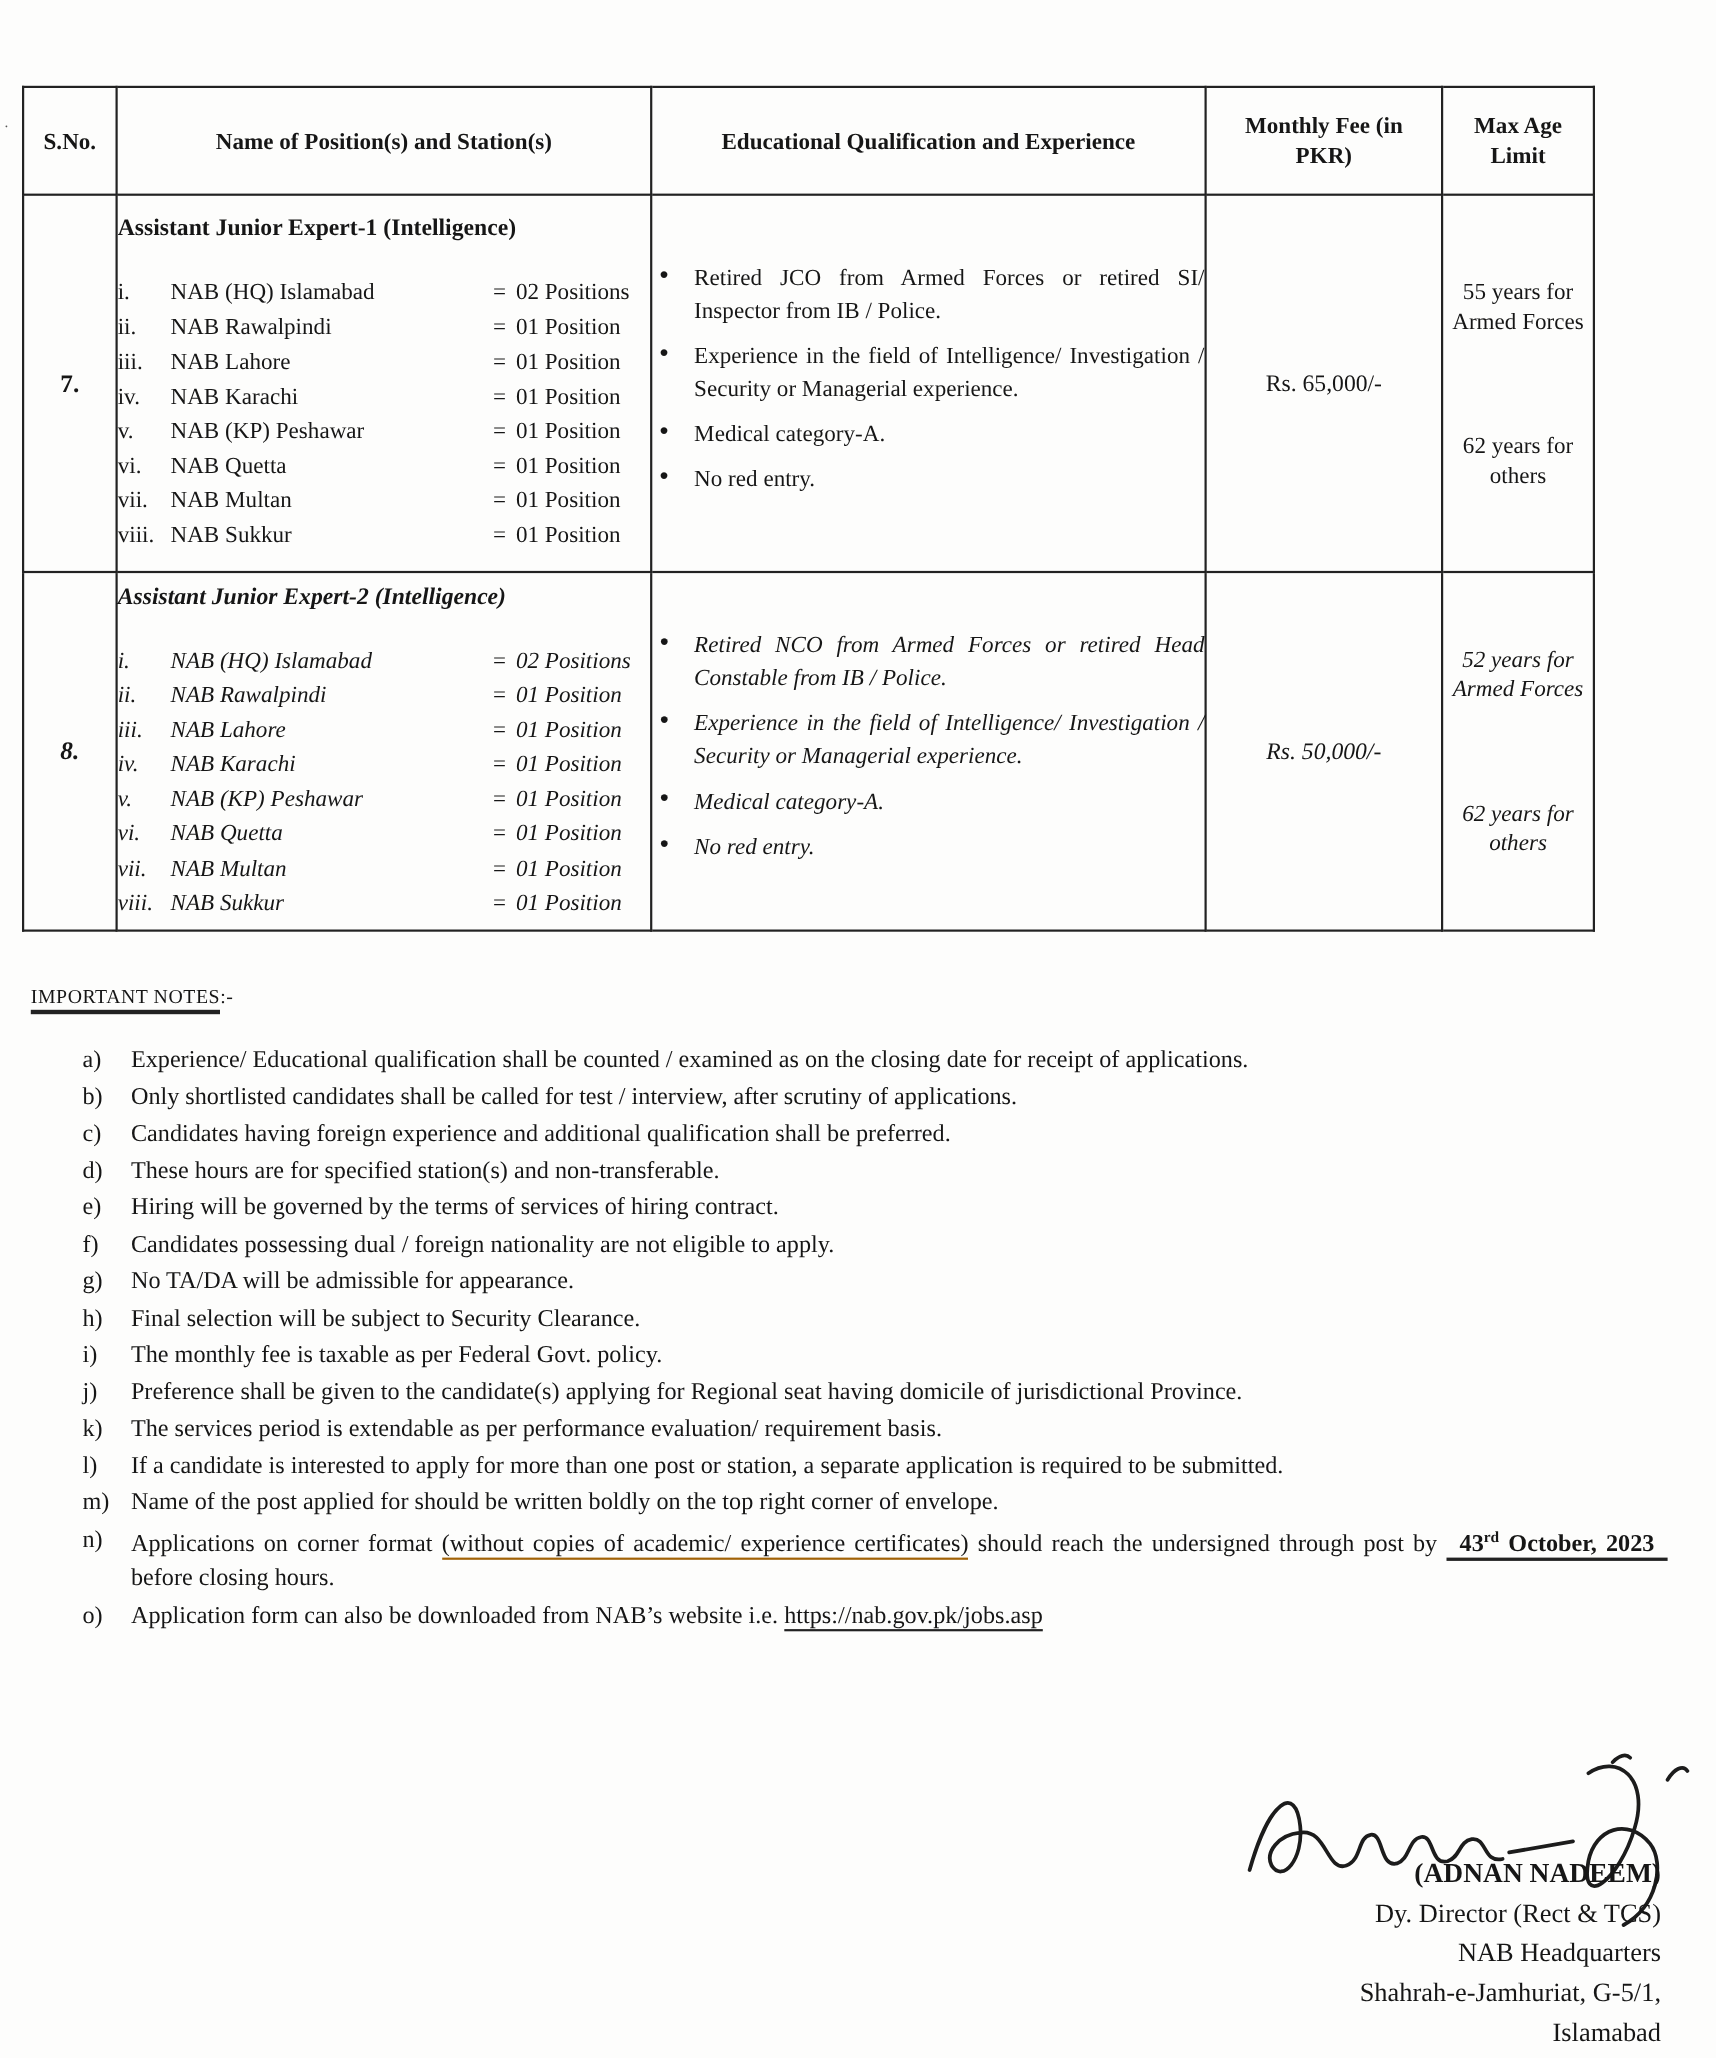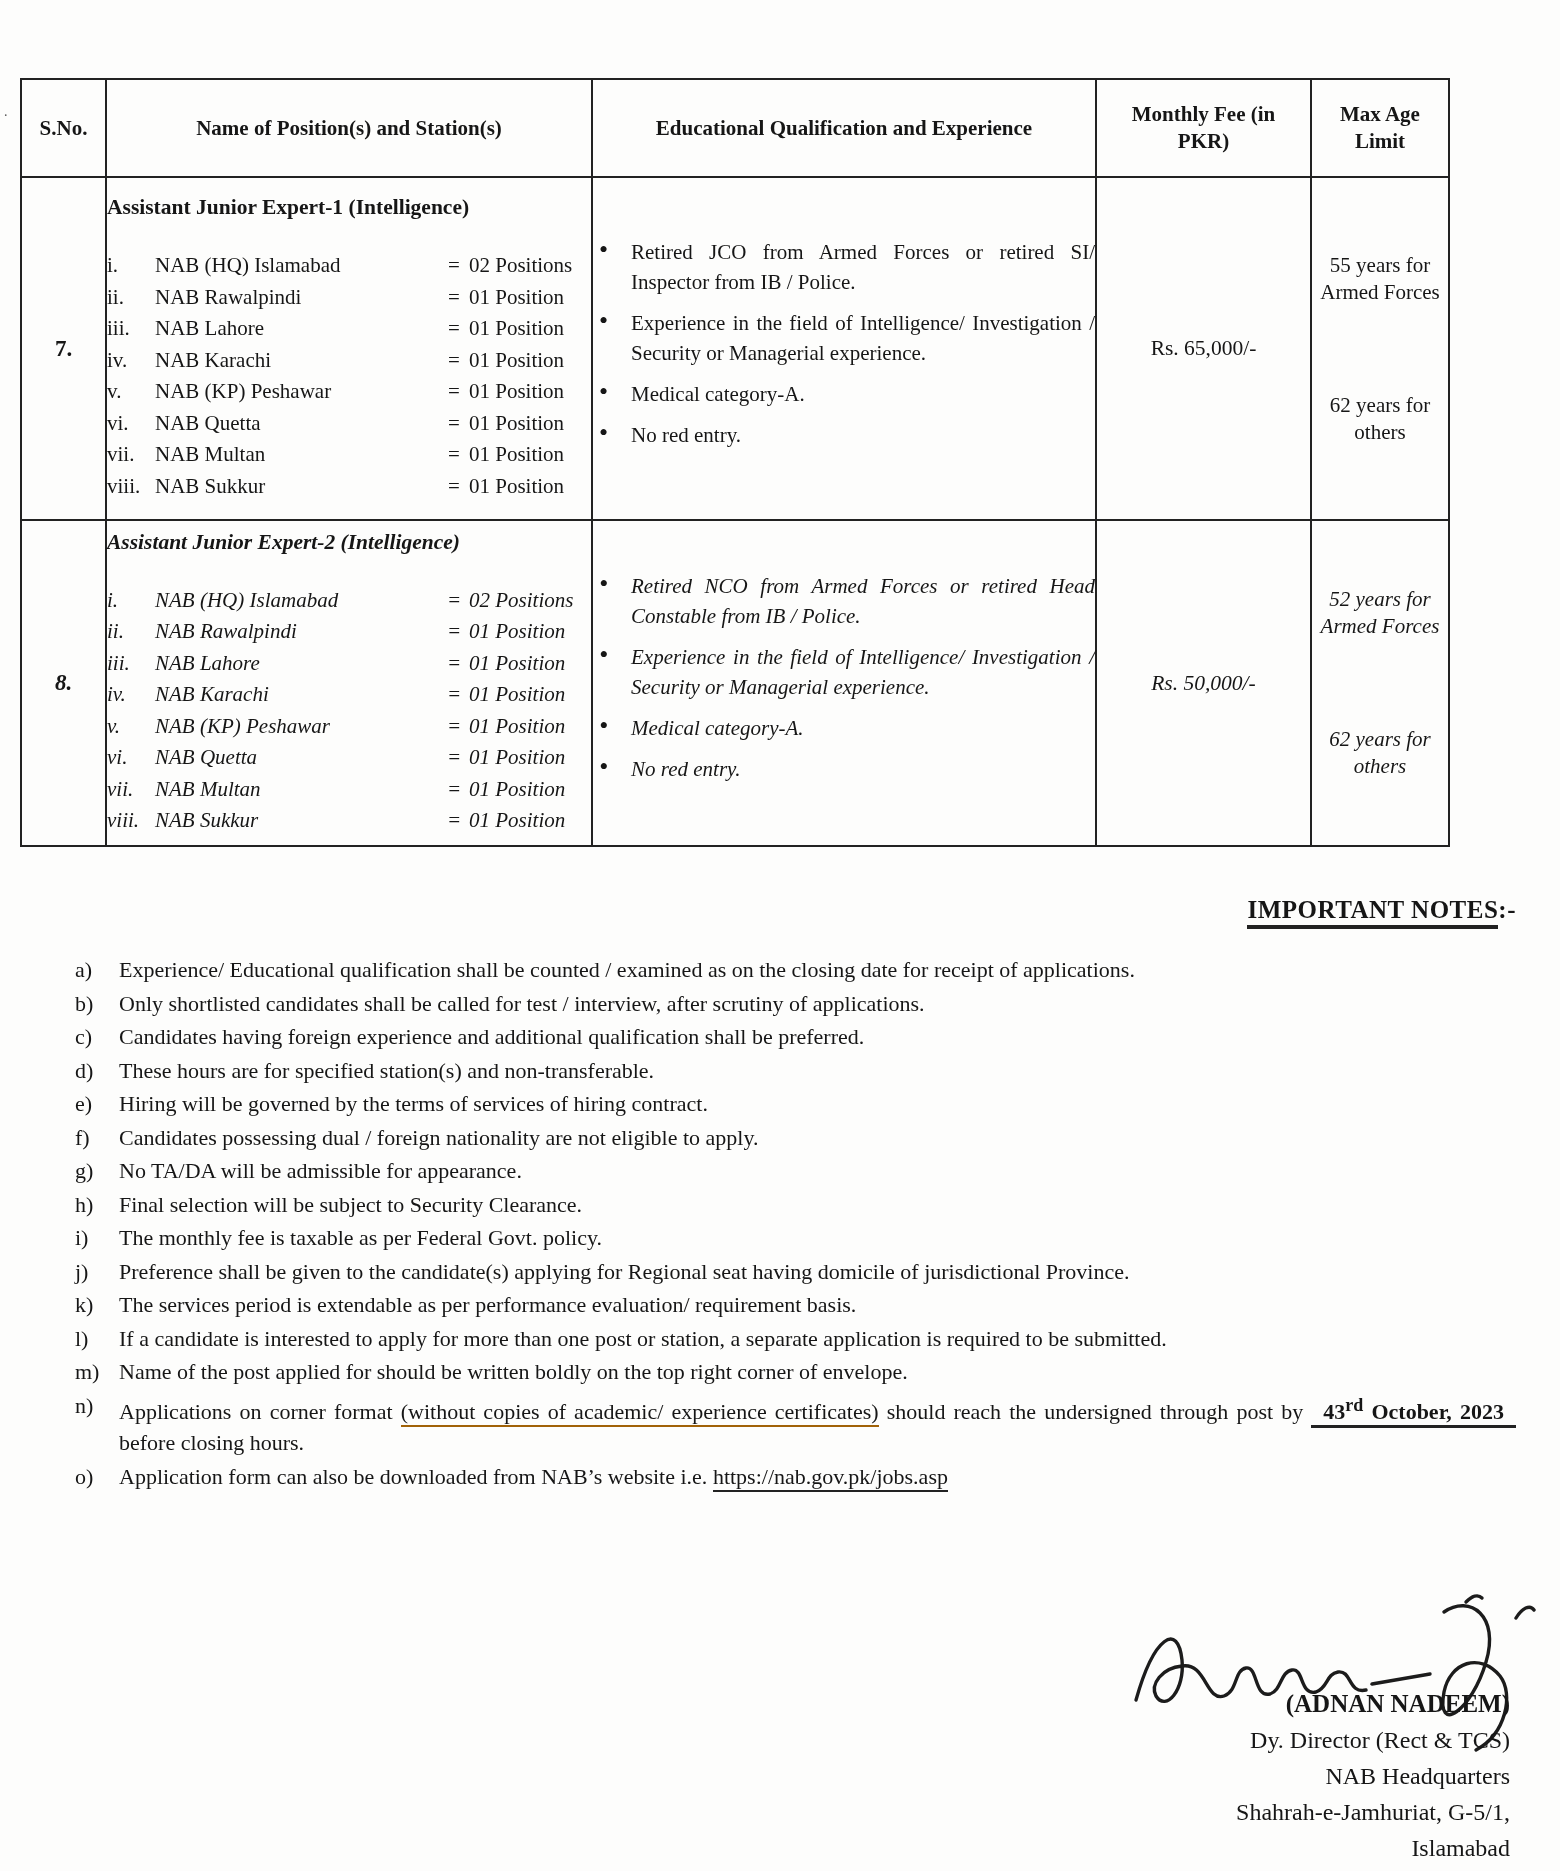--- a/index.html
+++ b/index.html
@@ -62,43 +62,42 @@
     font-size:26px;
   }
   .fee-cell{text-align:center;font-size:21.5px;}
   .age-cell{text-align:center;font-size:21px;line-height:27px;padding:6px 4px;}
   .age-armed{margin-bottom:86px;}
   
   .notes{
     position:absolute;left:28px;top:896px;width:1488px;
   }
   .notes-heading{
-    font-size:25px;font-weight:bold;letter-spacing:.5px;
+    font-size:18px;font-weight:normal;letter-spacing:.5px;
     margin:0 0 30px 0;
-    text-align:right;
   }
   .notes-heading .uline{
     border-bottom:4px solid #222;
     padding-bottom:2px;
   }
   .note-item{
     display:flex;
     margin:0 0 2px 47px;
     font-size:22px;line-height:31.5px;
   }
   .note-label{flex:0 0 44px;}
   .note-text{flex:1;text-align:justify;}
   .underl{border-bottom:2px solid #a16207;padding-bottom:1px;}
   .bold-date{
     font-weight:bold;
     border-bottom:3px solid #222;
     padding:0 12px 1px 12px;
     white-space:nowrap;
   }
-  .bold-date sup{font-size:18px;}
+  .bold-date sup{font-size:14px;}
   .url-link{border-bottom:2px solid #222;padding-bottom:1px;}
   
   .sig-block{
     position:absolute;top:1686px;right:50px;
     text-align:right;
     font-size:24px;line-height:36px;
   }
   .sig-name{font-weight:bold;font-size:25px;}
   .sig-svg{
     position:absolute;top:1588px;right:16px;

